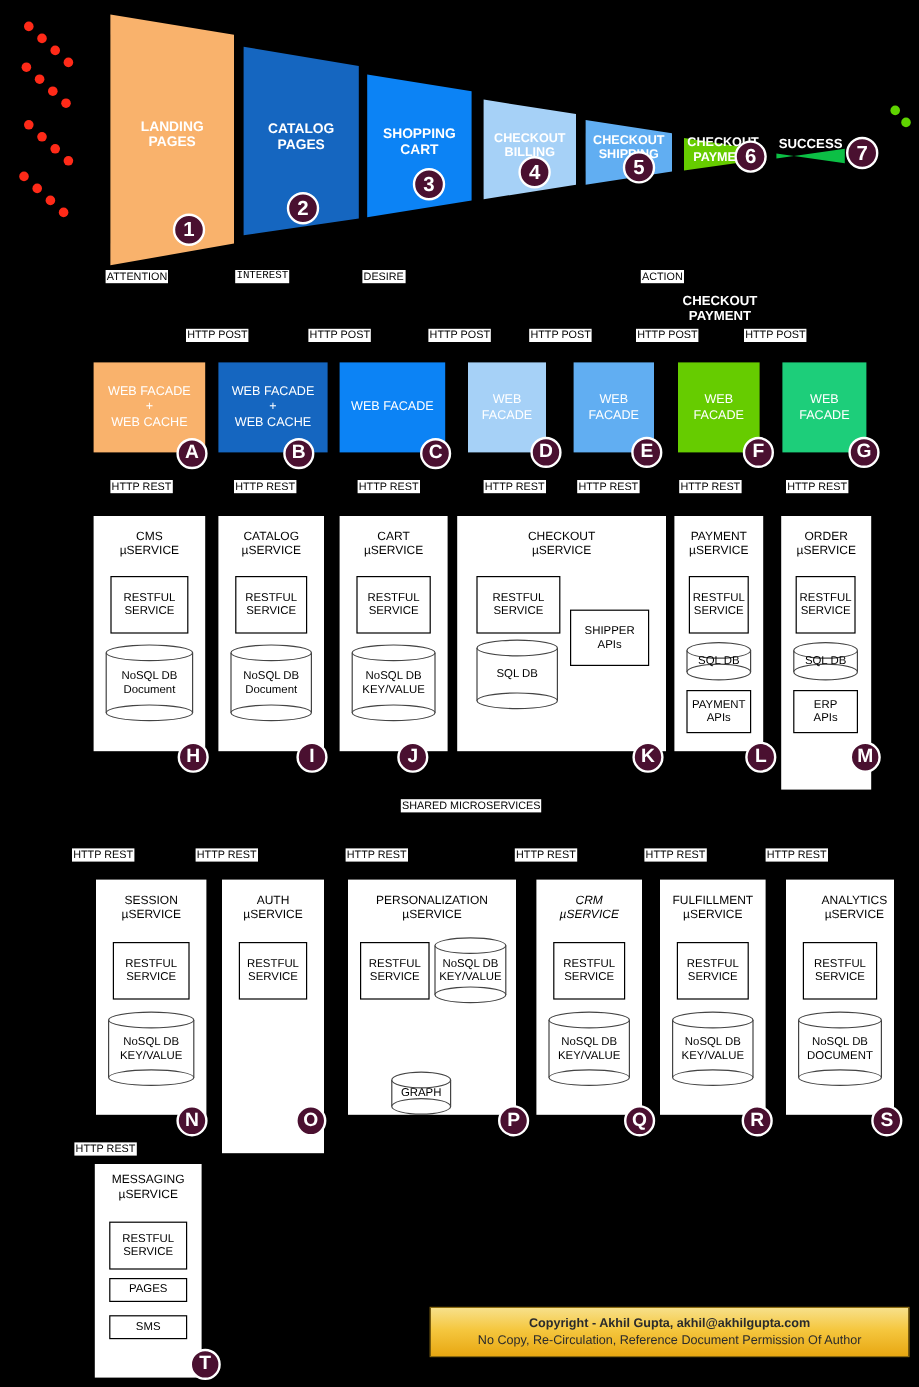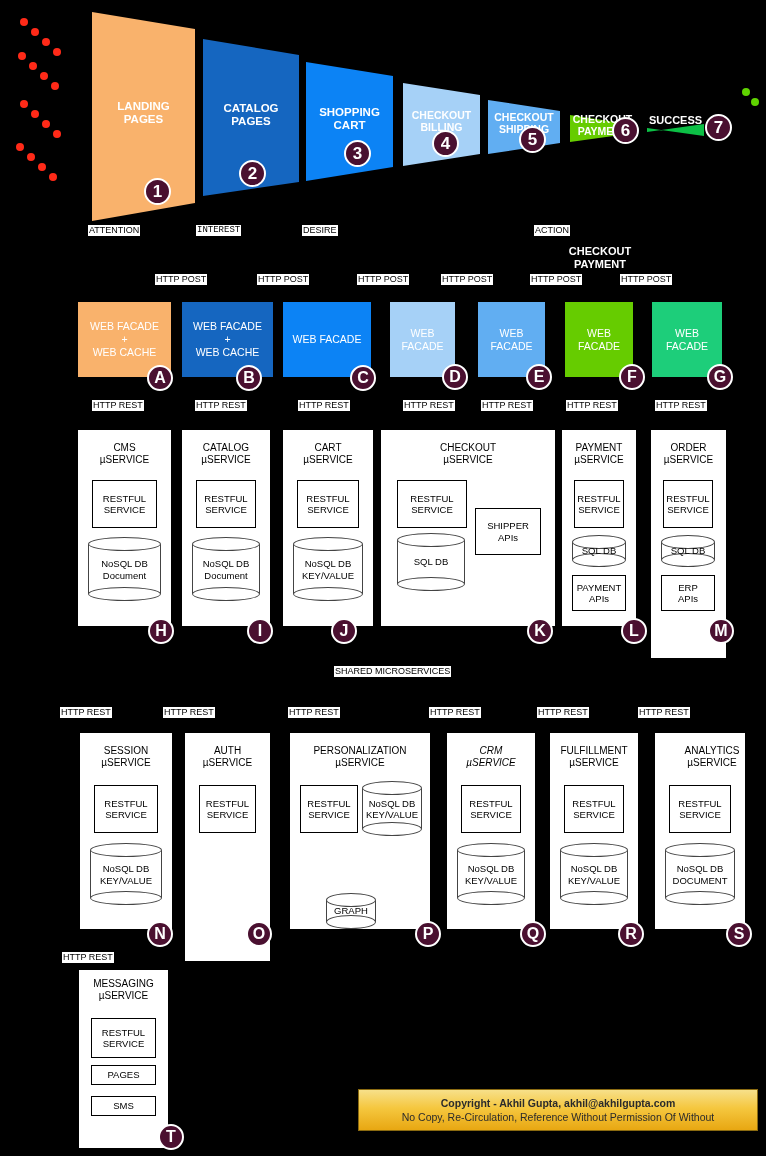--- a/index.html
+++ b/index.html
@@ -541,16 +541,16 @@
           <div>
             <div>SMS</div>
           </div>
         </div>
       </div>
       <div class="badge ltr" style="left: 158px; top: 1124px;">T</div>
     </div>
 
   <div id="copyright">
     <div class="l1">Copyright - Akhil Gupta, akhil@akhilgupta.com</div>
-    <div class="l2">No Copy, Re-Circulation, Reference Without Permission Of Without</div>
+    <div class="l2">No Copy, Re-Circulation, Reference Document Permission Of Author</div>
   </div>
 
 </div>
 
 </body></html>

